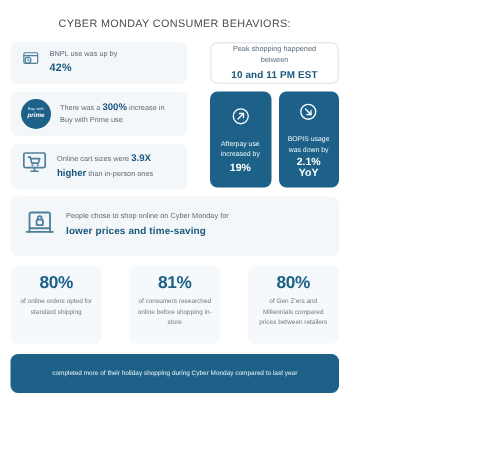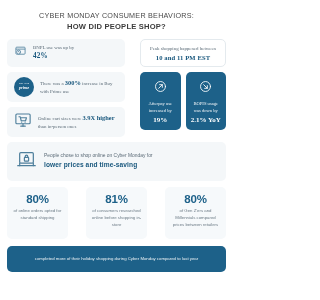--- a/index.html
+++ b/index.html
@@ -10,21 +10,21 @@
     -webkit-font-smoothing:antialiased;
   }
   .page{position:relative;width:233px;height:297px;box-sizing:border-box;padding:0 7px;}
 
   
   .title-wrap{padding:11px 10px 7px;text-align:center;}
   .title-l1{font-size:7.2px;letter-spacing:.25px;color:#4a4a4a;font-weight:400;line-height:1.35;}
   .title-l2{font-size:7.6px;letter-spacing:.2px;color:#3c3c3c;font-weight:700;line-height:1.45;}
 
   
-  .grid{display:flex;gap:15px;align-items:flex-start;font-family:Liberation Serif, serif;}
+  .grid{display:flex;gap:15px;align-items:flex-start;}
   .col{display:flex;flex-direction:column;gap:5px;}
   .col-left{width:118px;flex:0 0 118px;}
   .col-right{flex:1;display:flex;gap:5px;}
 
   .card{
     background:#f4f7f9;border-radius:5px;
     display:flex;align-items:center;gap:6px;
     padding:7px 7px;box-sizing:border-box;
   }
   .card-text{font-size:4.9px;line-height:1.5;color:#5b6b77;}
@@ -92,21 +92,20 @@
   .bottom .b1{font-size:7.6px;font-weight:700;letter-spacing:.1px;}
   .bottom .b2{font-size:4.3px;opacity:.92;margin-top:2.5px;line-height:1.5;}
 </style>
 </head>
 <body>
 
 <div class="page">
 
   <div class="title-wrap">
     <div class="title-l1">CYBER MONDAY CONSUMER BEHAVIORS:</div>
-    <div class="title-l2">HOW DID PEOPLE SHOP?</div>
   </div>
 
   <div class="grid">
 
     <div class="col col-left">
 
       <div class="card" style="height:28px;">
         <span class="ico">
           <svg class="circ-arrow" width="17" height="17" viewBox="0 0 24 24" fill="none" stroke="#4e7f9c" stroke-width="1.5">
             <rect x="3.5" y="4" width="17" height="13" rx="1.6"></rect>

